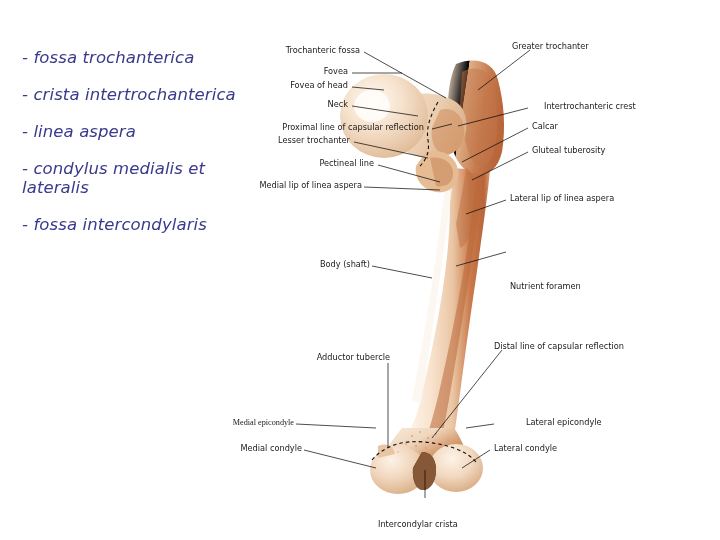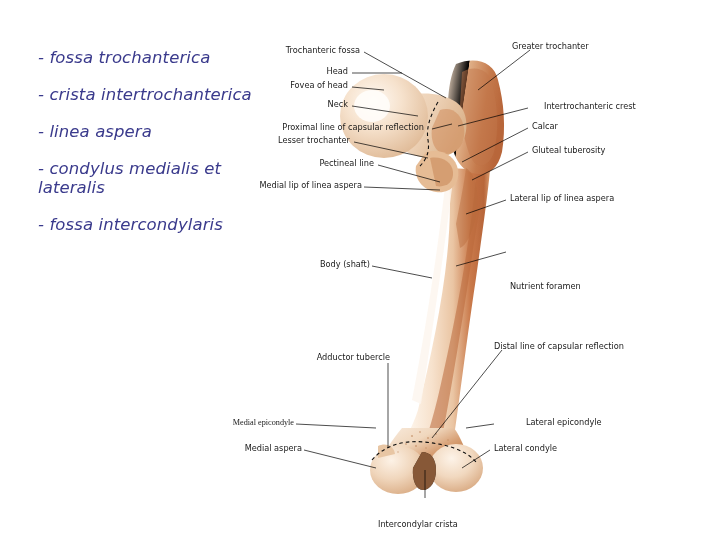--- a/index.html
+++ b/index.html
@@ -17,21 +17,20 @@
     position:absolute;left:22px;top:48px;width:250px;
   }
   .bullet{
     font-family:"DejaVu Sans", sans-serif;
     font-style:italic;
     font-size:16.5px;
     line-height:19px;
     color:#3a3a8c;
     margin-bottom:18px;
     letter-spacing:0.1px;
-    margin-left:16px;
   }
 
   
   #figure{position:absolute;left:280px;top:28px;width:440px;height:470px;}
   #figsvg{position:absolute;left:0;top:0;}
 
   .lbl{
     position:absolute;
     font-family:"DejaVu Sans", sans-serif;
     font-size:8.2px;
@@ -202,31 +201,31 @@
         <line x1="226" y1="172" x2="186" y2="186"></line>
         <line x1="226" y1="224" x2="176" y2="238"></line>
         <line x1="222" y1="322" x2="152" y2="410"></line>
         <line x1="214" y1="396" x2="186" y2="400"></line>
         <line x1="210" y1="422" x2="182" y2="440"></line>
         <line x1="145" y1="442" x2="145" y2="490"></line>
       </g>
     </svg>
 
     <div class="lbl r" style="right:360px;top:18px;">Trochanteric fossa</div>
-    <div class="lbl r" style="right:372px;top:39px;">Head</div>
+    <div class="lbl r" style="right:372px;top:39px;">Fovea</div>
     <div class="lbl r" style="right:372px;top:53px;">Fovea of head</div>
     <div class="lbl r" style="right:372px;top:72px;">Neck</div>
     <div class="lbl r" style="right:296px;top:95px;">Proximal line of capsular reflection</div>
     <div class="lbl r" style="right:370px;top:108px;">Lesser trochanter</div>
     <div class="lbl r" style="right:346px;top:131px;">Pectineal line</div>
     <div class="lbl r" style="right:358px;top:153px;">Medial lip of linea aspera</div>
     <div class="lbl r" style="right:350px;top:232px;">Body (shaft)</div>
     <div class="lbl r" style="right:330px;top:325px;">Adductor tubercle</div>
     <div class="lbl r" style="right:426px;top:390px;font-family:Liberation Serif, serif;">Medial epicondyle</div>
-    <div class="lbl r" style="right:418px;top:416px;">Medial aspera</div>
+    <div class="lbl r" style="right:418px;top:416px;">Medial condyle</div>
 
     <div class="lbl l" style="left:232px;top:14px;">Greater trochanter</div>
     <div class="lbl l" style="left:252px;top:74px;padding-left:12px;">Intertrochanteric crest</div>
     <div class="lbl l" style="left:252px;top:94px;">Calcar</div>
     <div class="lbl l" style="left:252px;top:118px;">Gluteal tuberosity</div>
     <div class="lbl l" style="left:230px;top:166px;">Lateral lip of linea aspera</div>
     <div class="lbl l" style="left:230px;top:218px;margin-top:36px;">Nutrient foramen</div>
     <div class="lbl l" style="left:214px;top:314px;">Distal line of capsular reflection</div>
     <div class="lbl l" style="left:218px;top:390px;margin-left:28px;">Lateral epicondyle</div>
     <div class="lbl l" style="left:214px;top:416px;">Lateral condyle</div>

